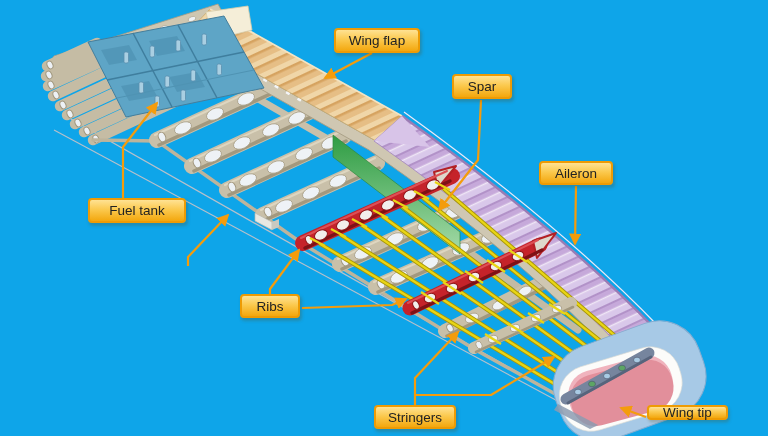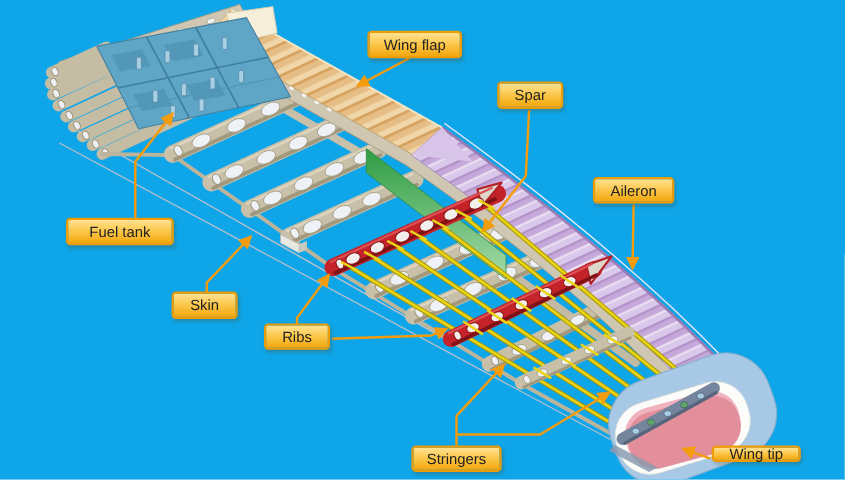--- a/index.html
+++ b/index.html
@@ -20,21 +20,21 @@
     background:linear-gradient(180deg,#ffe293 0%,#fbc94e 45%,#f3a70e 100%);
     border:2px solid #ee9b04;
     border-radius:4px;
     box-shadow:1.5px 2.5px 3px rgba(90,70,20,.25);
     white-space:nowrap;
     z-index:2;
   }
   .l-wingflap{left:334px;top:28px;width:86px;height:25px}
   .l-spar{left:452px;top:74px;width:60px;height:25px}
   .l-aileron{left:539px;top:161px;width:74px;height:24px}
-  .l-fueltank{left:60px;top:198px;width:98px;height:25px}
+  .l-fueltank{left:88px;top:198px;width:98px;height:25px}
   .l-skin{left:156px;top:265px;width:60px;height:25px}
   .l-ribs{left:240px;top:294px;width:60px;height:24px}
   .l-stringers{left:374px;top:405px;width:82px;height:24px}
   .l-wingtip{left:647px;top:405px;width:81px;height:15px}
 </style>
 </head>
 <body>
 
 <div class="stage">
 <svg width="768" height="436" viewBox="0 0 768 436">
@@ -291,17 +291,16 @@
     <path d="M415,406 L415,378 L458,332" marker-end="url(#ah)"></path>
     <path d="M415,395 L491,395 L554,357" marker-end="url(#ah)"></path>
     <path d="M646,417 L621,408" marker-end="url(#ah)"></path>
   </g>
 </svg>
 
   <div class="lbl l-wingflap">Wing flap</div>
   <div class="lbl l-spar">Spar</div>
   <div class="lbl l-aileron">Aileron</div>
   <div class="lbl l-fueltank">Fuel tank</div>
-  <div class="lbl l-skin">Skin</div>
   <div class="lbl l-ribs">Ribs</div>
   <div class="lbl l-stringers">Stringers</div>
   <div class="lbl l-wingtip">Wing tip</div>
 </div>
 
 </body></html>

